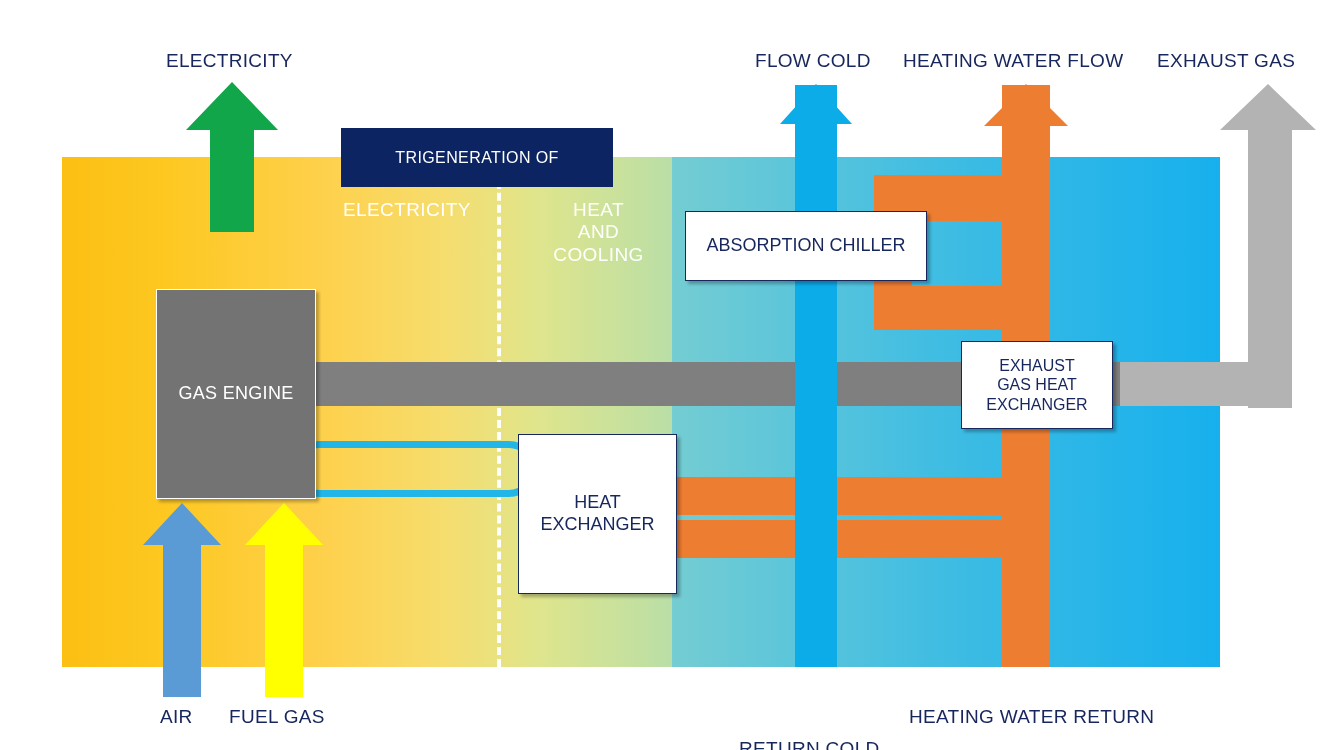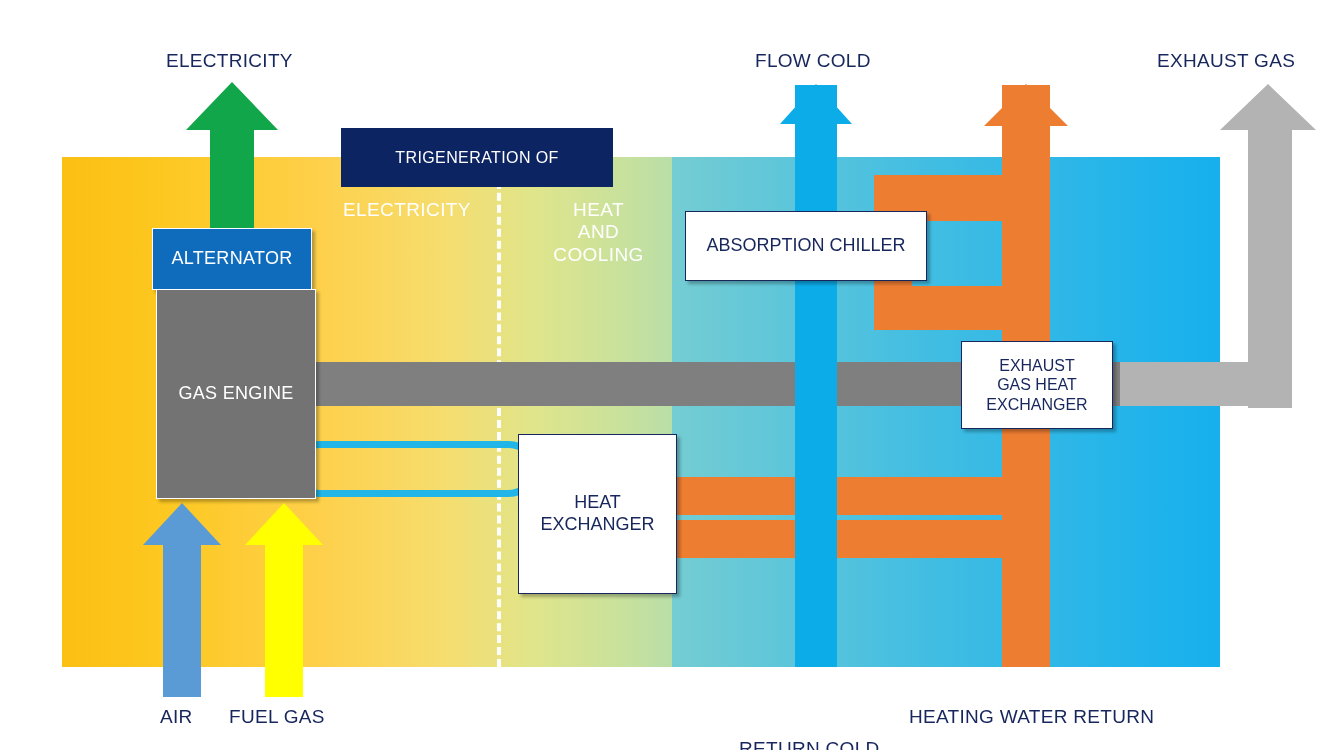--- a/index.html
+++ b/index.html
@@ -130,23 +130,20 @@
   </svg>
 
   <svg class="arrow" style="left:984px;top:84px;" width="84" height="70" viewBox="0 0 84 70">
     <polygon points="42,0 84,42 66,42 66,70 18,70 18,42 0,42" fill="#ed7d31"></polygon>
   </svg>
 
   <svg class="arrow" style="left:1220px;top:84px;" width="96" height="324" viewBox="0 0 96 324">
     <polygon points="48,0 96,46 72,46 72,324 28,324 28,46 0,46" fill="#b3b3b3"></polygon>
   </svg>
 
-  <div class="box" id="alternator-box">
-    <span>ALTERNATOR</span>
-  </div>
 
   <div class="box" id="gas-engine-box">
     <span>GAS ENGINE</span>
   </div>
 
   <div class="box" id="trigeneration-banner">
     <span>TRIGENERATION OF</span>
   </div>
 
   <div class="box" id="absorption-chiller-box">
@@ -161,20 +158,21 @@
   <div class="box" id="exhaust-hx-box">
     <span style="white-space:pre-line;">EXHAUST
 GAS HEAT
 EXCHANGER</span>
   </div>
 
   <div id="cooling-water-ellipse"></div>
 
   <div class="outlabel" style="left:166px;top:50px;">ELECTRICITY</div>
   <div class="outlabel" style="left:755px;top:50px;">FLOW COLD</div>
+  <div class="outlabel" style="left:903px;top:50px;">HEATING WATER FLOW</div>
   <div class="outlabel" style="left:1157px;top:50px;">EXHAUST GAS</div>
 
   <div class="outlabel" style="left:160px;top:706px;">AIR</div>
   <div class="outlabel" style="left:229px;top:706px;">FUEL GAS</div>
   <div class="outlabel" style="left:739px;top:738px;">RETURN COLD</div>
   <div class="outlabel" style="left:909px;top:706px;">HEATING WATER RETURN</div>
 
 </div>
 
 </body></html>

